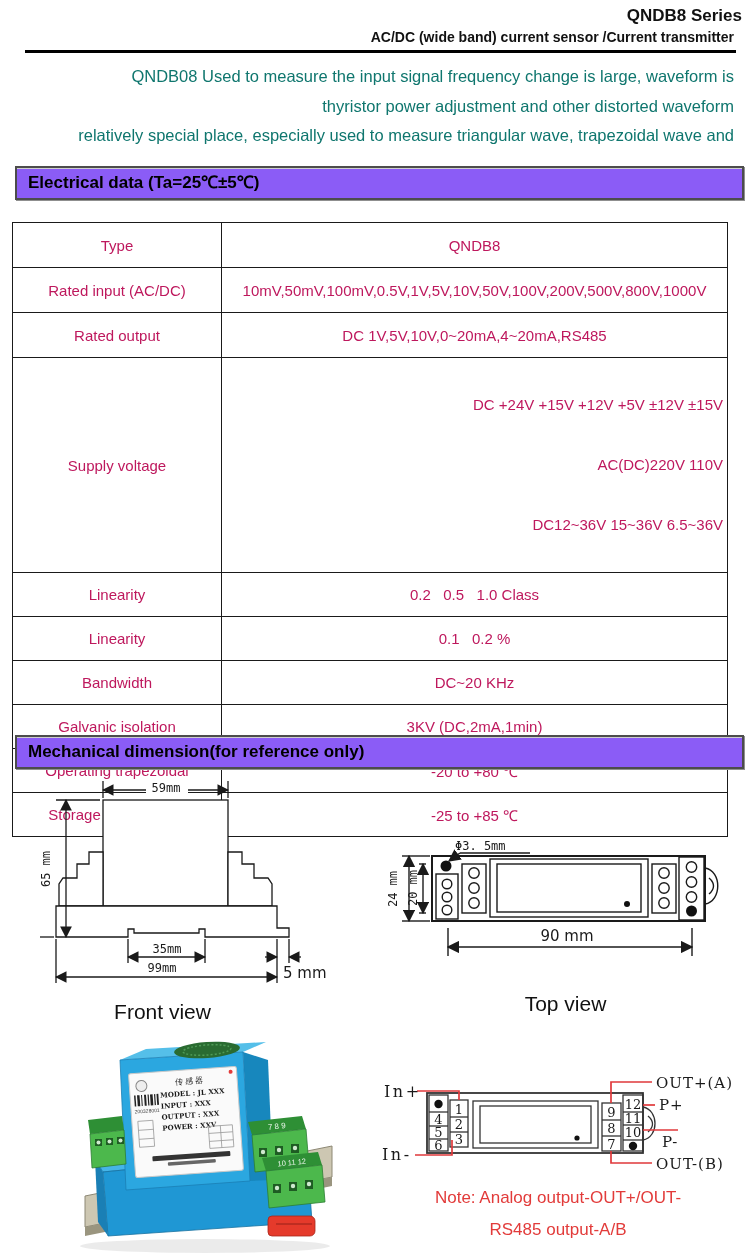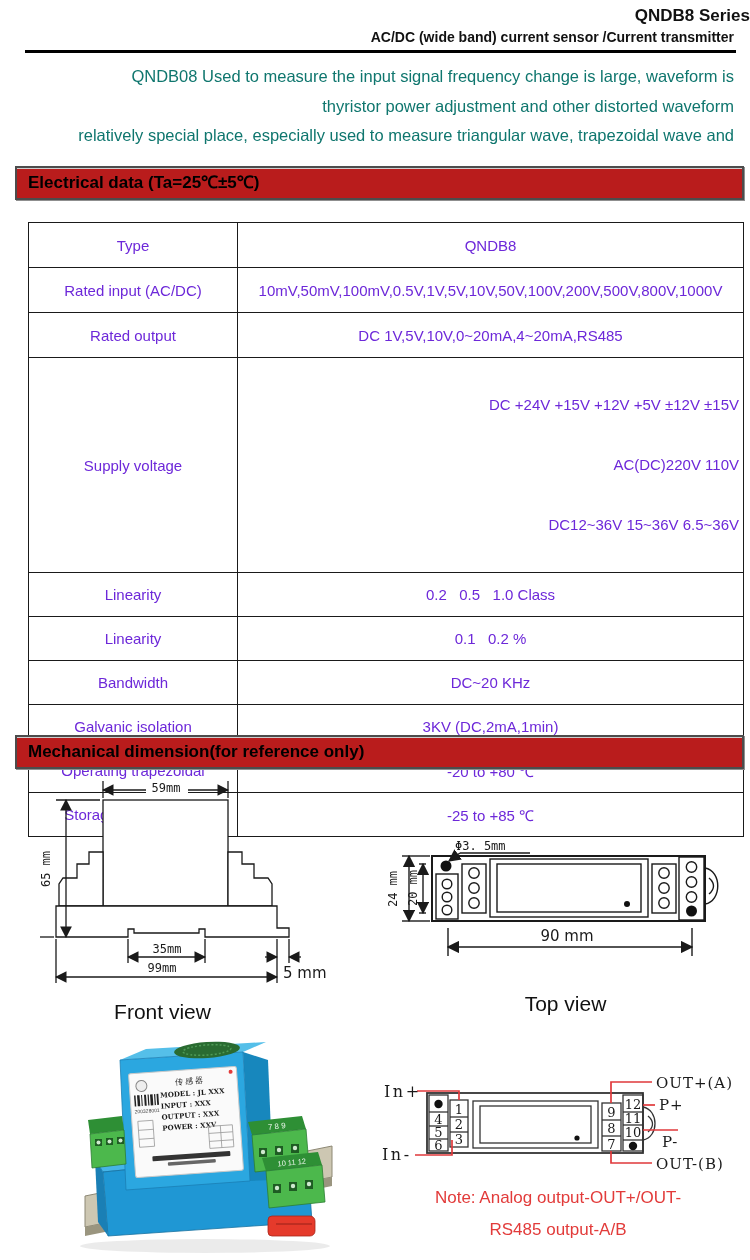--- a/index.html
+++ b/index.html
@@ -1,33 +1,33 @@
 <!DOCTYPE html>
 <html><head>
 <meta charset="utf-8">
 <style>
   html,body{margin:0;padding:0;background:#fff;}
   .page{position:relative;width:750px;height:1260px;background:#fff;overflow:hidden;
         font-family:"Liberation Sans",sans-serif;color:#111;}
   .abs{position:absolute;}
   
-  .doc-title{top:6px;right:0;font-size:17px;font-weight:bold;text-align:left;}
+  .doc-title{top:6px;right:8px;font-size:17px;font-weight:bold;text-align:left;}
   .doc-subtitle{top:29px;right:16px;font-size:14px;font-weight:bold;text-align:right;}
   .head-rule{top:50px;left:25px;right:14px;height:3px;background:#000;}
   
   .intro{top:62px;left:28px;width:706px;font-size:16.5px;line-height:29.5px;color:#0f766e;text-align:right;}
   
-  .section-bar{left:15px;width:714px;height:30px;background:#b91c1c;
+  .section-bar{left:15px;width:714px;height:30px;background:#8b5cf6;
                border:2px solid #4c4c4c;box-shadow:1px 1px 0 #8f8f8f, inset 0 1px 0 #cecece;
                font-size:17px;font-weight:bold;line-height:29px;padding-left:11px;color:#000;}
   .bar-electrical{top:166px;}
   .bar-mechanical{top:735px;}
   
-  table.spec{position:absolute;top:222px;left:28px;width:716px;border-collapse:collapse;
-             font-size:15px;color:#6d28d9;table-layout:fixed;}
+  table.spec{position:absolute;top:222px;left:12px;width:716px;border-collapse:collapse;
+             font-size:15px;color:#be185d;table-layout:fixed;}
   table.spec td{border:1.5px solid #1a1a1a;text-align:center;vertical-align:middle;
                 white-space:pre-wrap;background:#fff;padding:0 4px;}
   td.lbl{width:200px;}
   .r45{height:45px;} .r80{height:80px;} .r44{height:44px;}
   .mline{line-height:26px;text-align:right;}
   
   .caption{font-size:21px;color:#111;text-align:center;}
   .cap-front{top:1000px;left:65px;width:195px;}
   .cap-top{top:992px;left:468px;width:195px;}
   .wiring-note{left:408px;width:300px;text-align:center;font-size:17px;color:#e23b3a;line-height:23px;}

